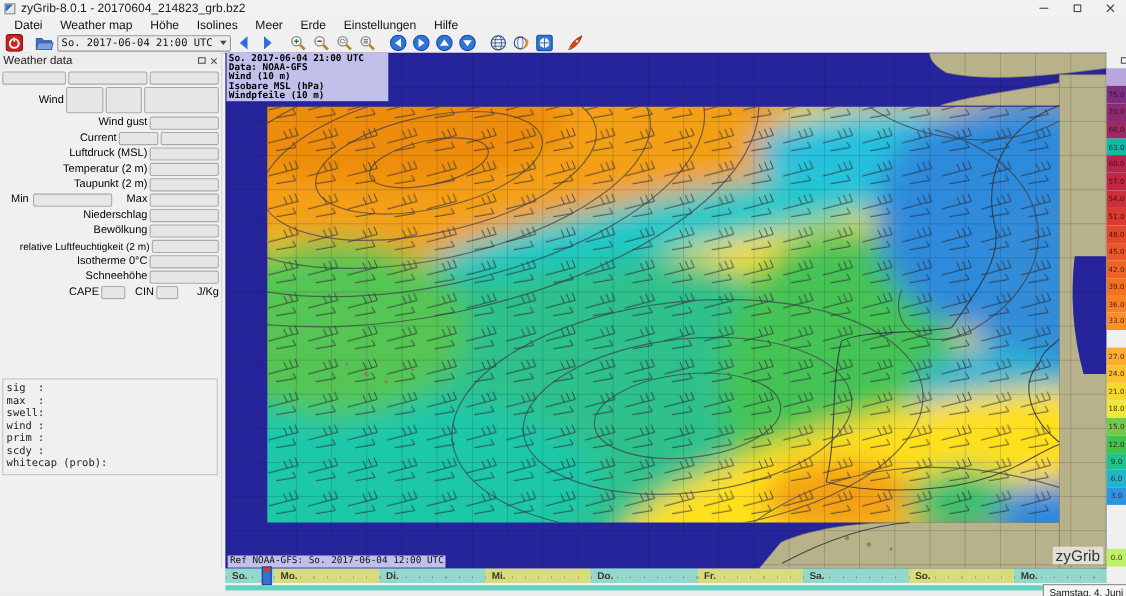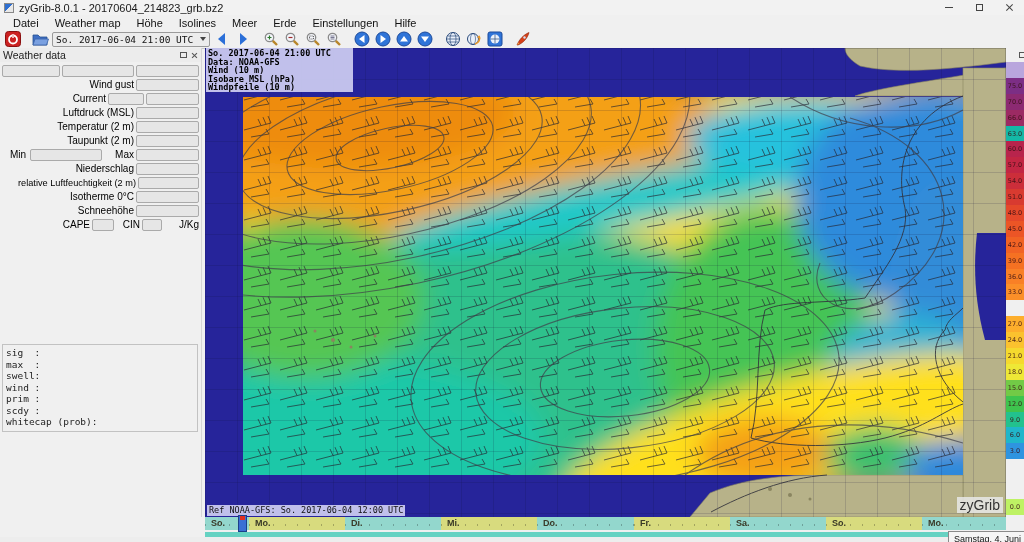--- a/index.html
+++ b/index.html
@@ -234,20 +234,26 @@
         <span class="di-float"></span>
         <span class="di-close"></span>
       </span>
     </div>
     <div class="wrows">
       <div class="wrow">
         <div class="cell" style="width:58px"></div>
         <div class="cell" style="width:72px"></div>
         <div class="cell grow"></div>
       </div>
+      <div class="wrow tall">
+        <div class="lb" style="width:56px">Wind</div>
+        <div class="cell" style="width:34px"></div>
+        <div class="cell" style="width:33px"></div>
+        <div class="cell grow"></div>
+      </div>
       <div class="wrow">
         <div class="lb grow">Wind gust</div>
         <div class="cell" style="width:63px"></div>
       </div>
       <div class="wrow">
         <div class="lb" style="width:104px">Current</div>
         <div class="cell" style="width:36px"></div>
         <div class="cell grow"></div>
       </div>
       <div class="wrow">
@@ -263,20 +269,24 @@
         <div class="cell" style="width:63px"></div>
       </div>
       <div class="wrow">
         <div class="lb" style="width:26px;text-align:left;padding-left:8px">Min</div>
         <div class="cell grow"></div>
         <div class="lb" style="width:30px">Max</div>
         <div class="cell" style="width:63px"></div>
       </div>
       <div class="wrow">
         <div class="lb grow">Niederschlag</div>
+        <div class="cell" style="width:63px"></div>
+      </div>
+      <div class="wrow">
+        <div class="lb grow">Bewölkung</div>
         <div class="cell" style="width:63px"></div>
       </div>
       <div class="wrow">
         <div class="lb small grow">relative Luftfeuchtigkeit (2 m)</div>
         <div class="cell" style="width:61px"></div>
       </div>
       <div class="wrow">
         <div class="lb grow">Isotherme 0°C</div>
         <div class="cell" style="width:63px"></div>
       </div>

